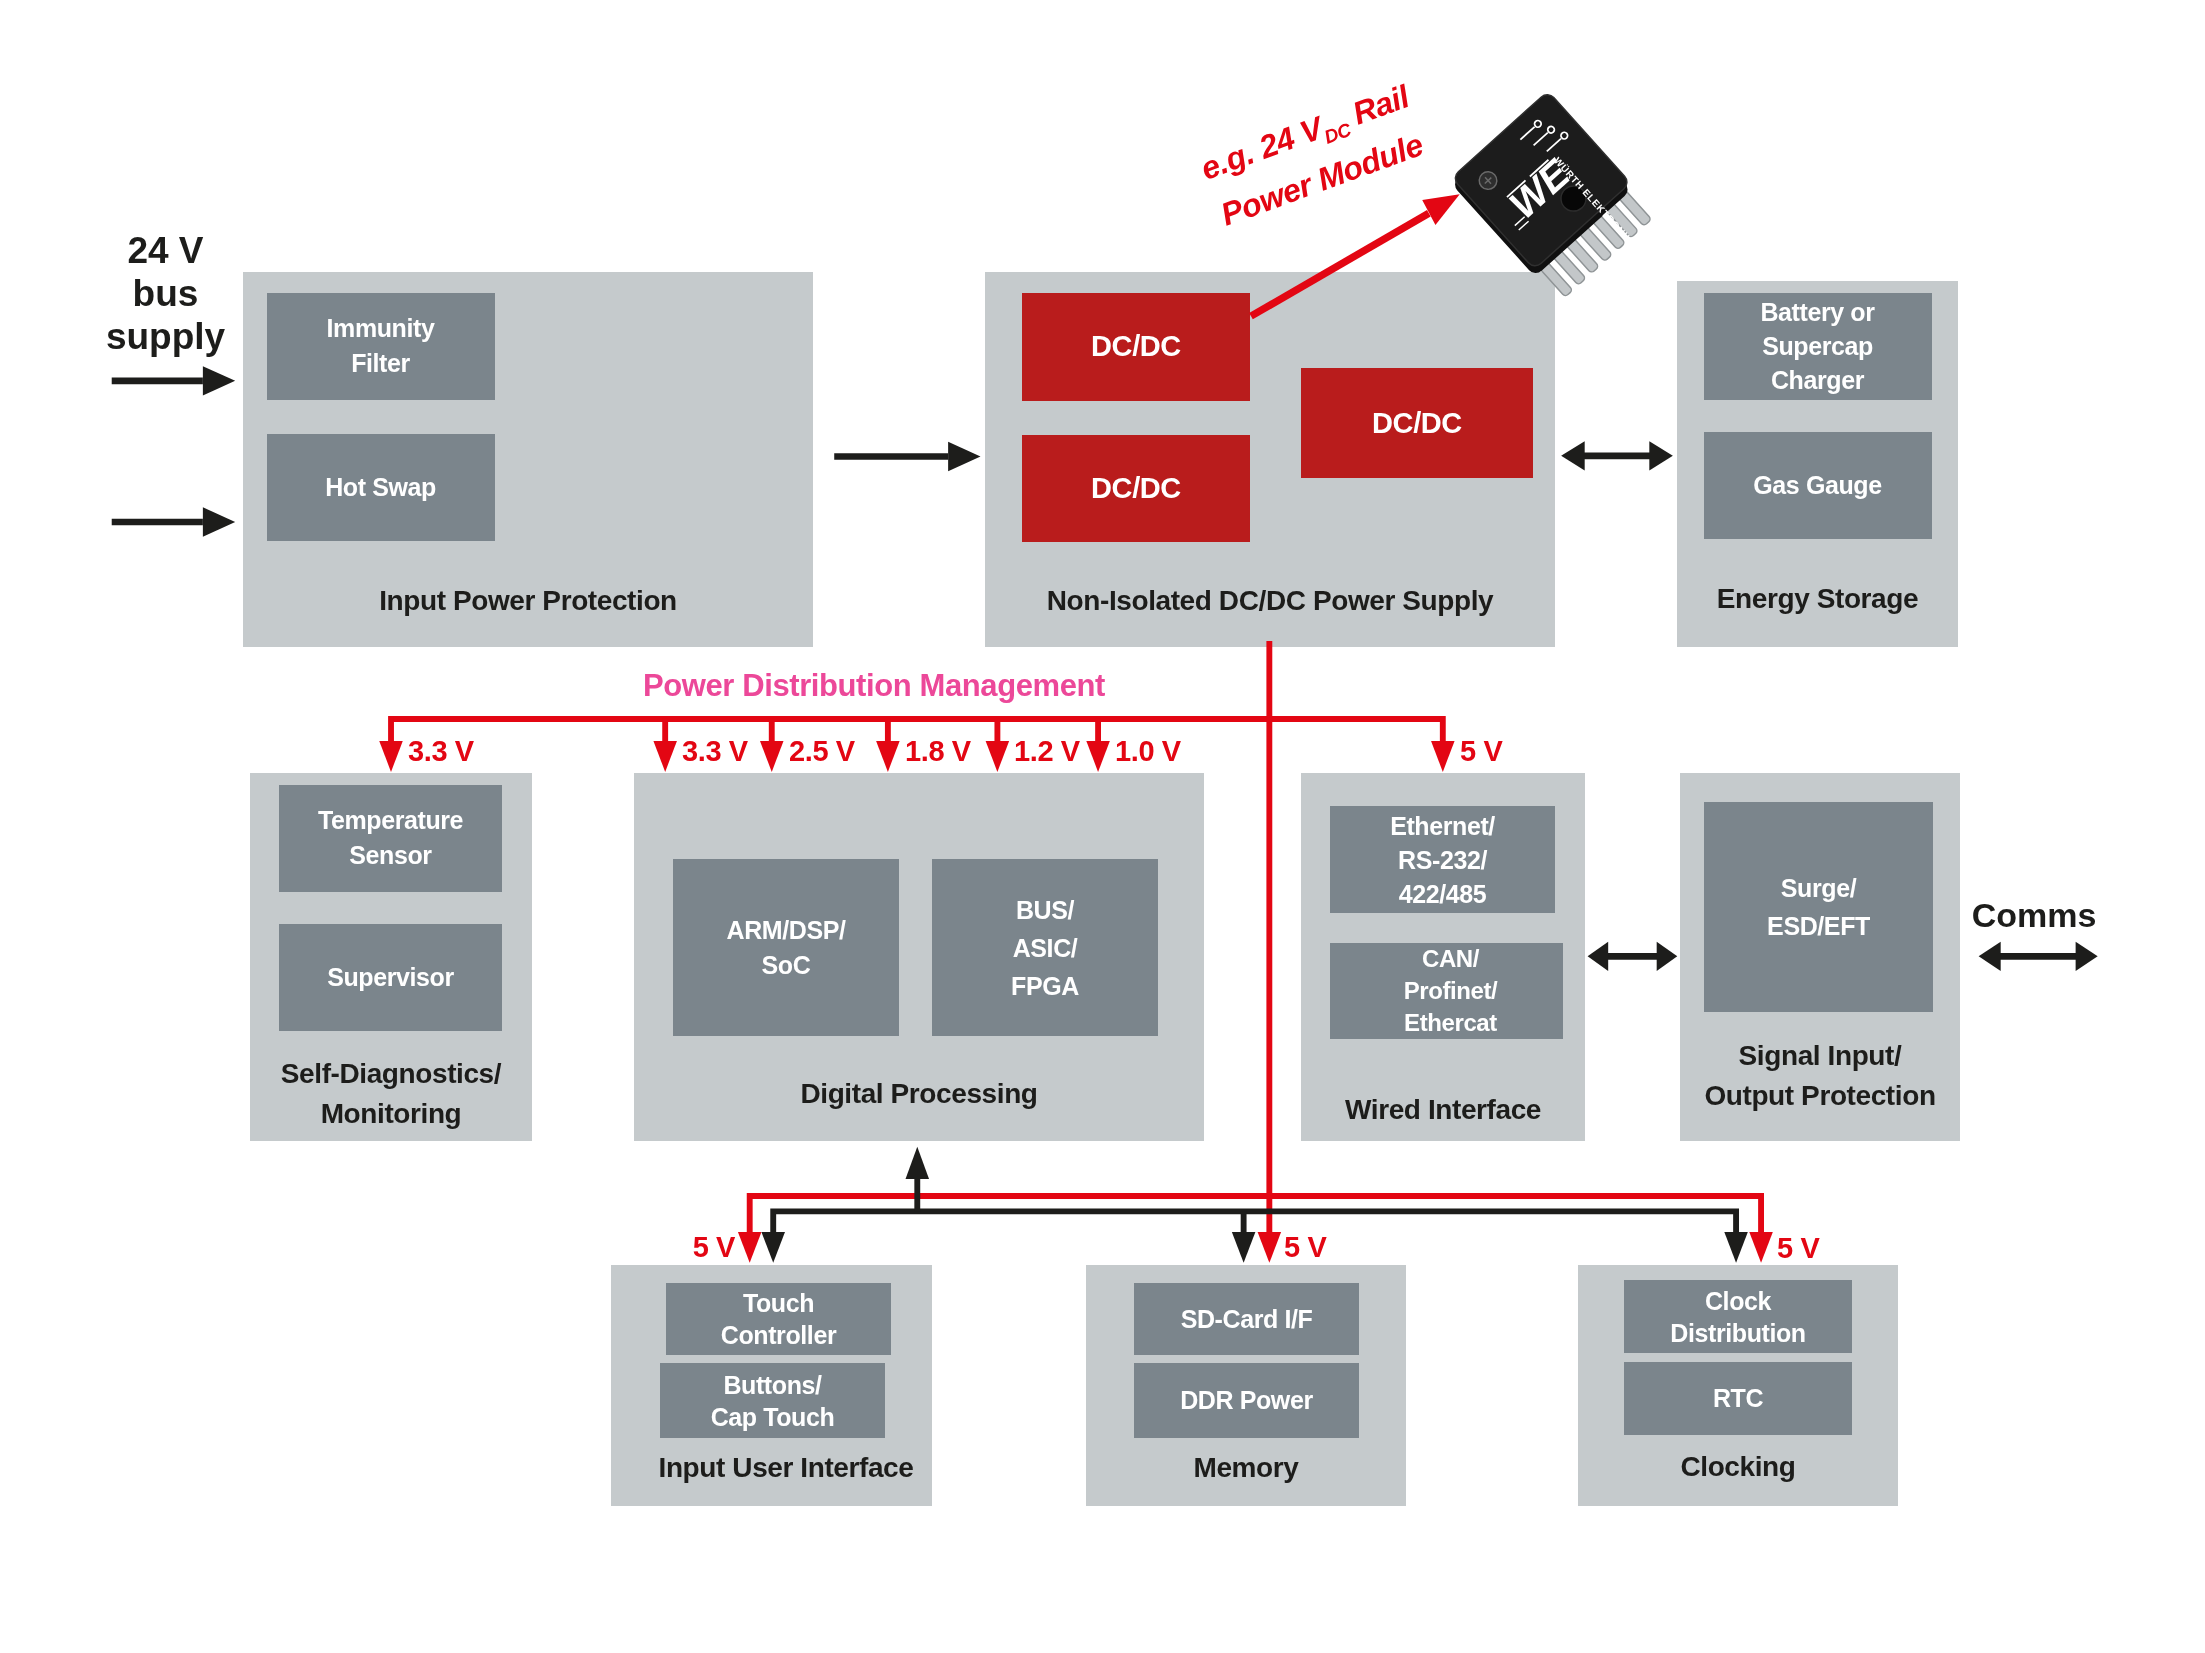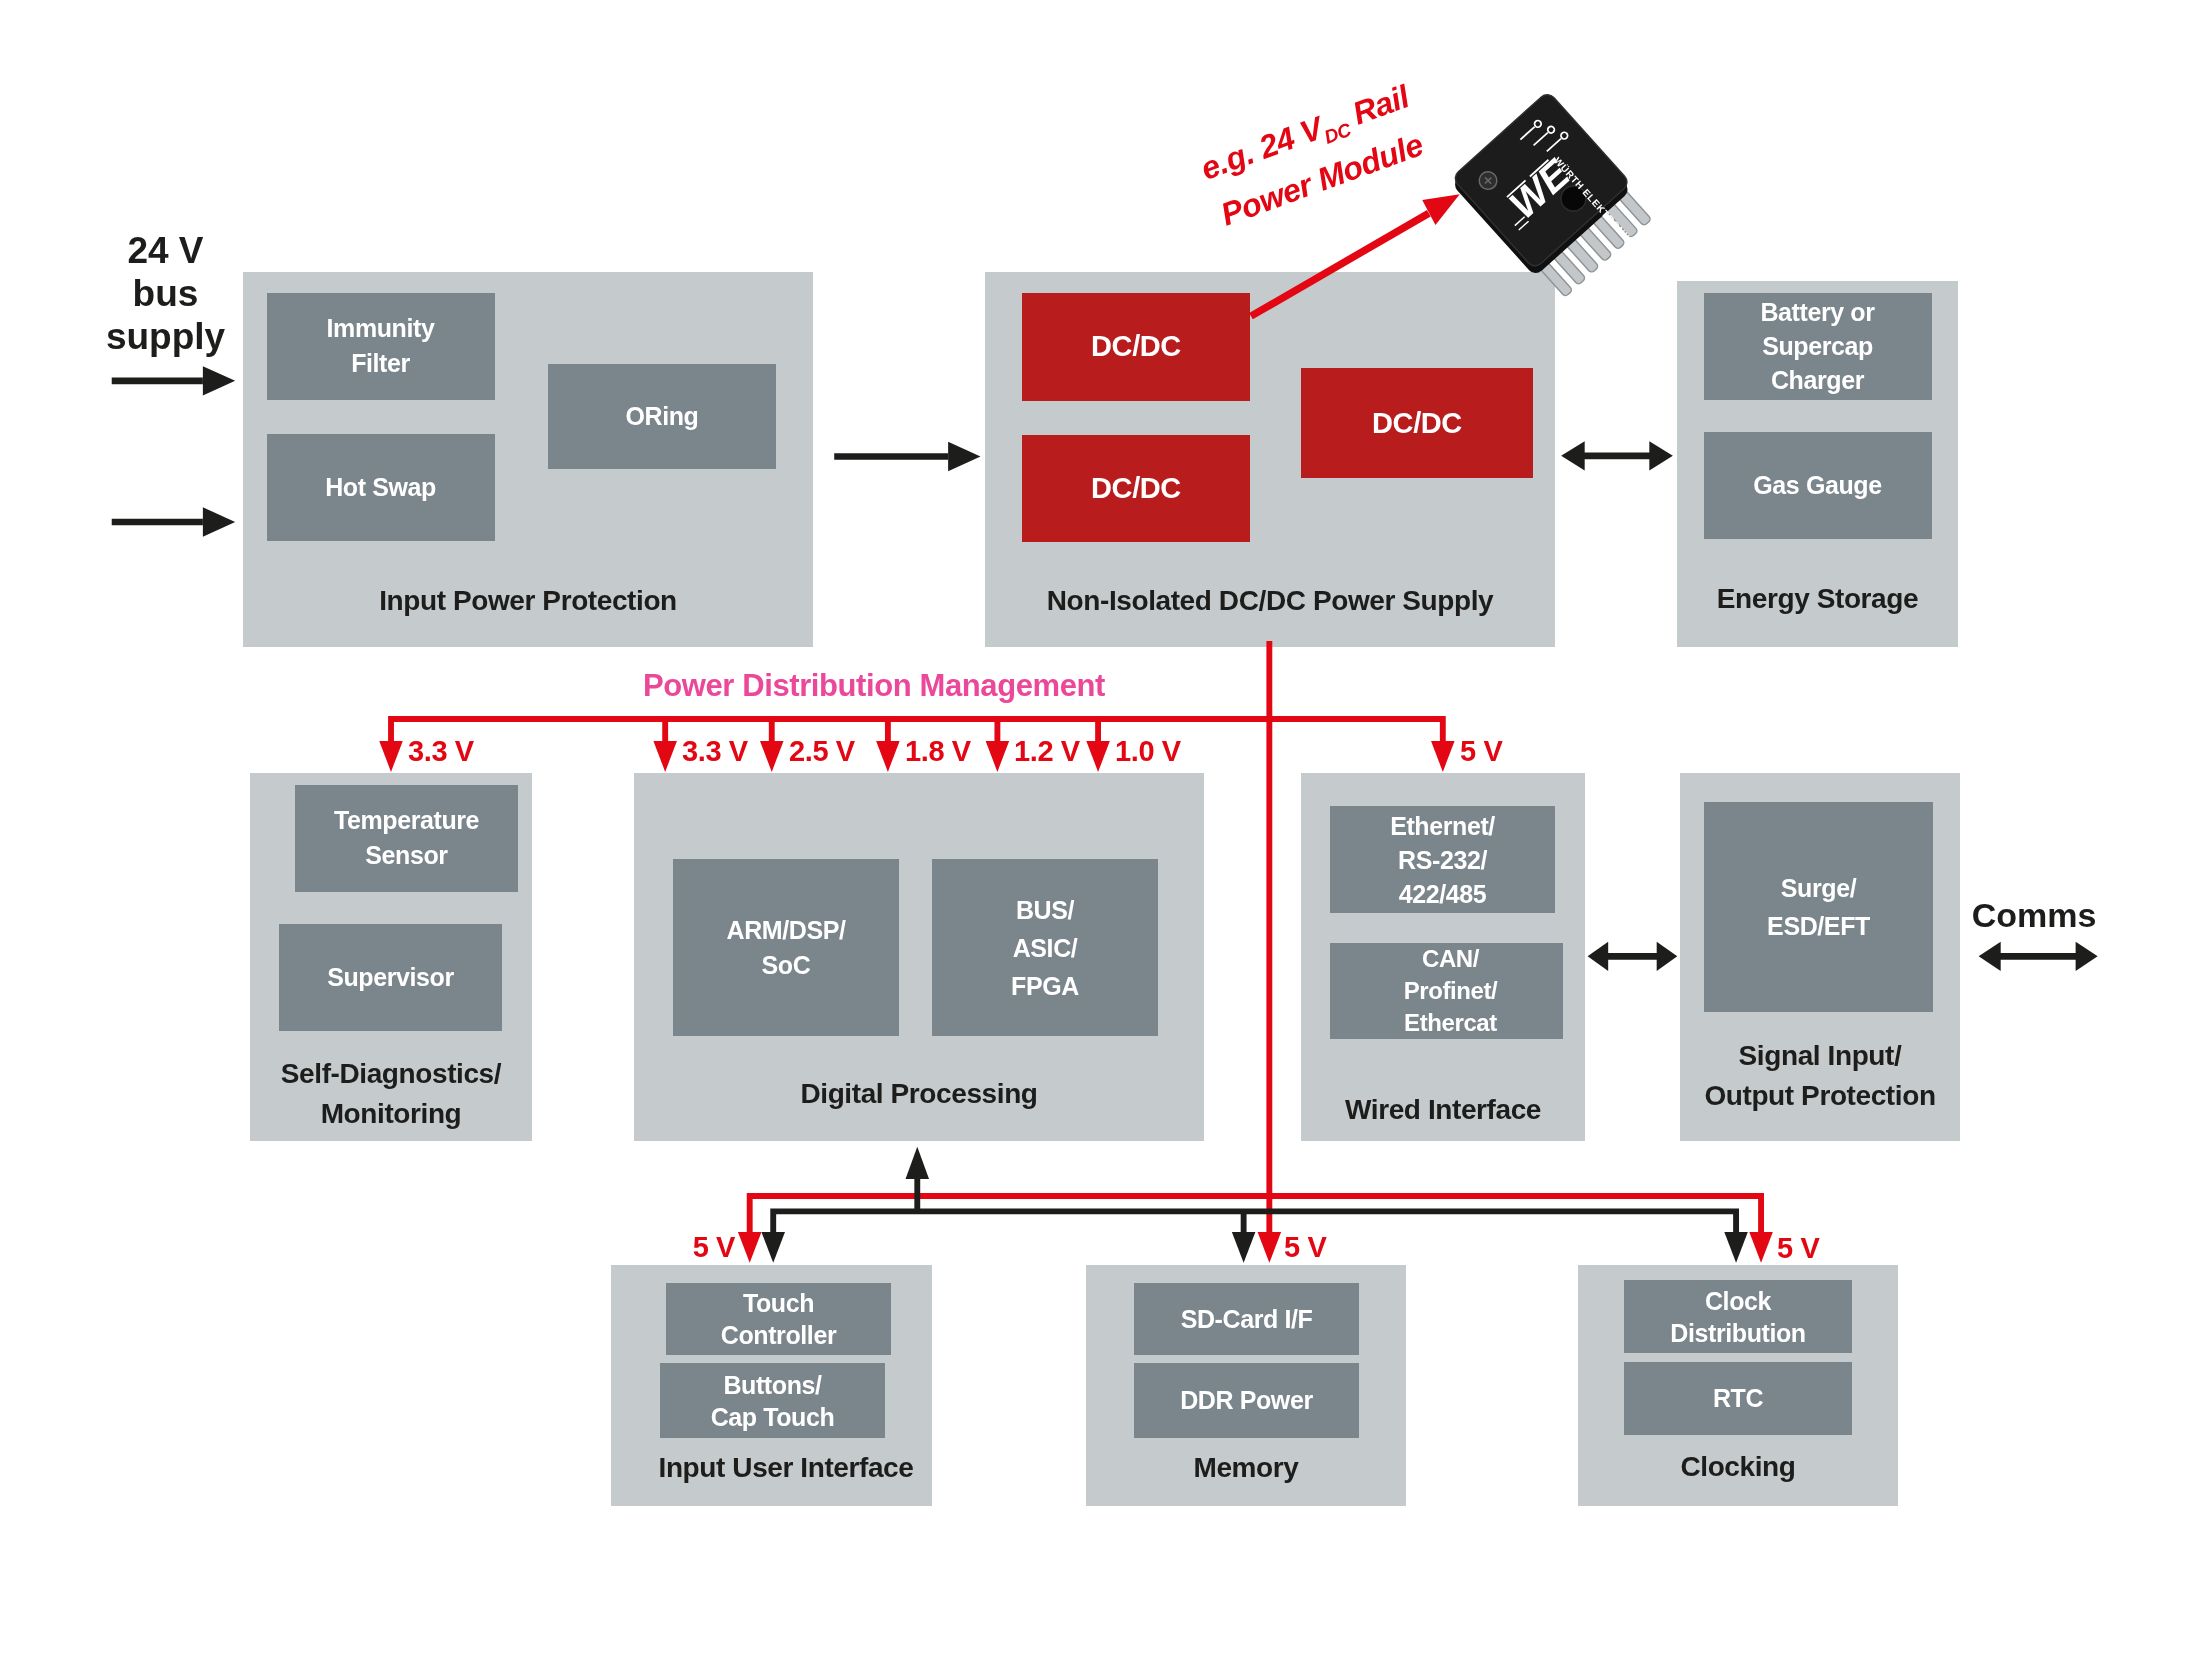--- a/index.html
+++ b/index.html
@@ -64,23 +64,20 @@
 </div>
 
 <div class="panel" style="left:243px;top:272px;width:570px;height:375px;">
   <div class="chip" style="left:23.5px;top:20.6px;width:228px;height:107px;">
     <span class="ln">Immunity</span>
       <span class="ln">Filter</span>
   </div>
   <div class="chip" style="left:23.5px;top:162px;width:228px;height:107px;">
     <span class="ln">Hot Swap</span>
   </div>
-  <div class="chip" style="left:305px;top:92px;width:228px;height:105px;">
-    <span class="ln">ORing</span>
-  </div>
   <div class="panel-title" style="top:312px;">Input Power Protection</div>
 </div>
 
 <div class="panel" style="left:985px;top:272px;width:570px;height:375px;">
   <div class="chip red" style="left:37px;top:20.6px;width:228px;height:108px;">
     <span class="ln">DC/DC</span>
   </div>
   <div class="chip red" style="left:37px;top:163px;width:228px;height:107px;">
     <span class="ln">DC/DC</span>
   </div>
@@ -96,21 +93,21 @@
       <span class="ln">Supercap</span>
       <span class="ln">Charger</span>
   </div>
   <div class="chip" style="left:26.5px;top:151px;width:228px;height:107px;">
     <span class="ln">Gas Gauge</span>
   </div>
   <div class="panel-title" style="top:301px;">Energy Storage</div>
 </div>
 
 <div class="panel" style="left:250px;top:773px;width:282px;height:368px;">
-  <div class="chip" style="left:29px;top:11.8px;width:223px;height:107px;margin-left:16px;">
+  <div class="chip" style="left:29px;top:11.8px;width:223px;height:107px;">
     <span class="ln">Temperature</span>
       <span class="ln">Sensor</span>
   </div>
   <div class="chip" style="left:29px;top:151px;width:223px;height:107px;">
     <span class="ln">Supervisor</span>
   </div>
   <div class="panel-title" style="top:281px;">
     <span class="ln">Self-Diagnostics/</span>
       <span class="ln">Monitoring</span>
   </div>

